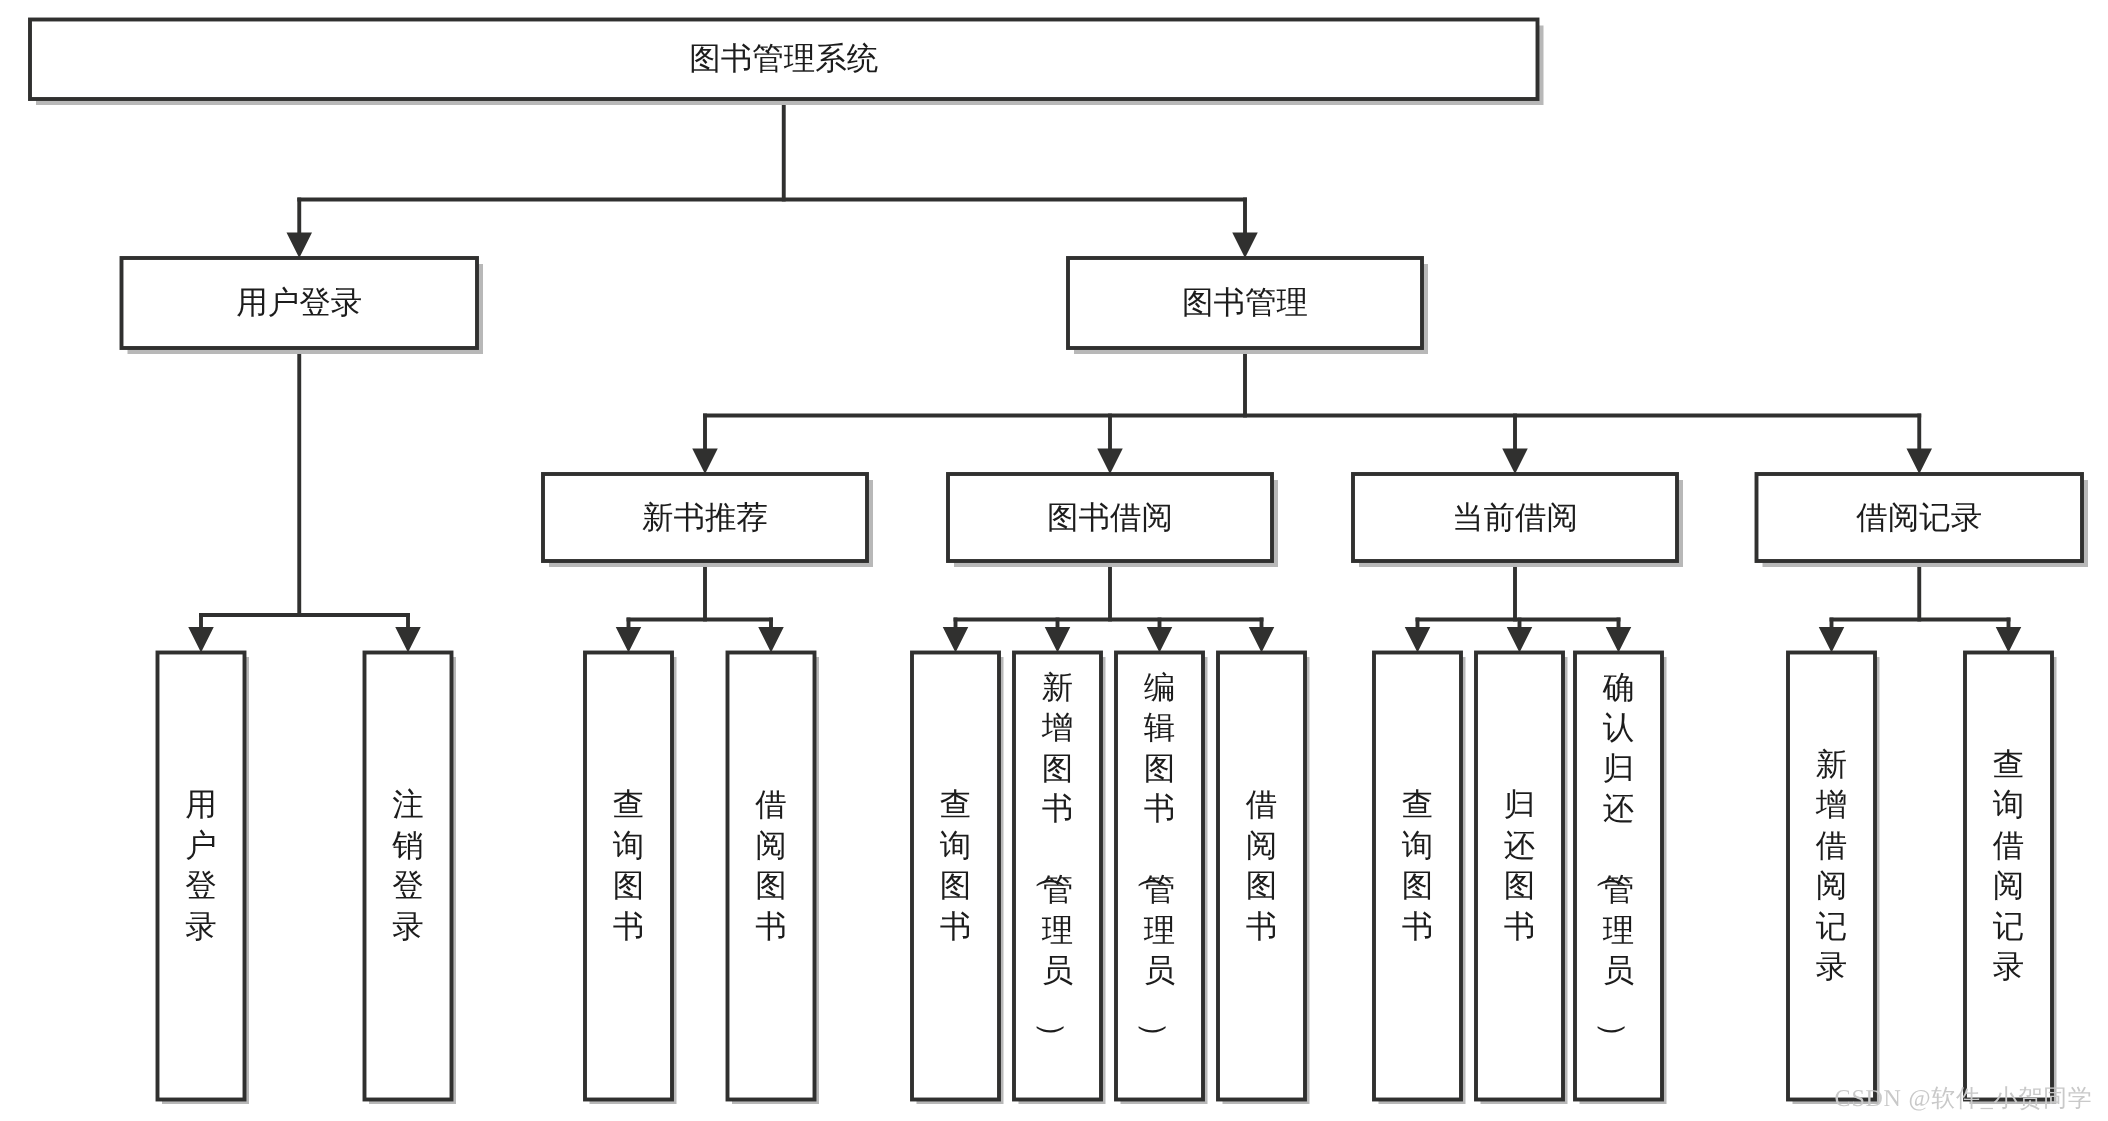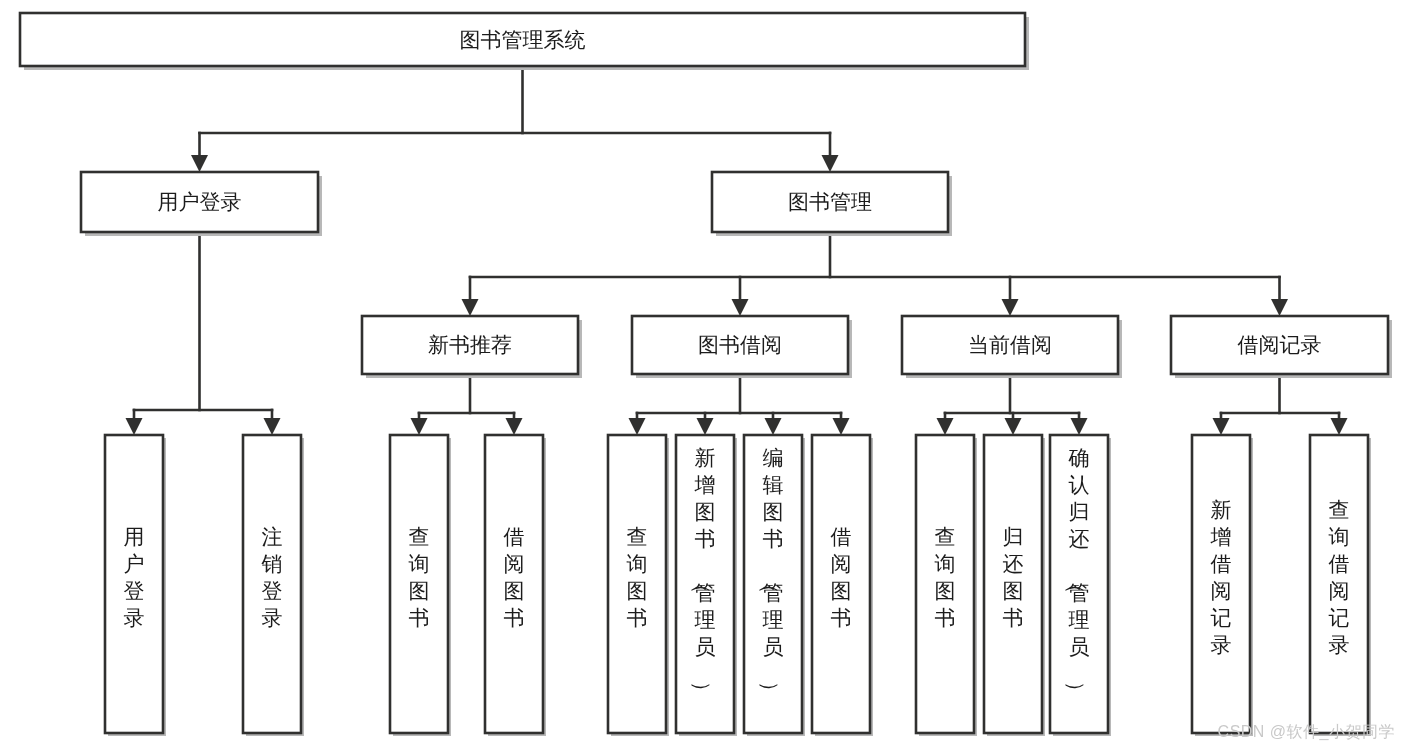--- a/index.html
+++ b/index.html
@@ -50,21 +50,21 @@
   .leaf-label {
     fill: #1c1c1c;
     font-family: "DejaVu Sans", "Liberation Sans", sans-serif;
     font-size: 21px;
     text-anchor: middle;
   }
   .watermark {
     position: absolute;
     right: 10px;
     bottom: 4px;
-    font-family: Liberation Sans, sans-serif;
+    font-family: Liberation Serif, serif;
     font-size: 16px;
     color: #c9c9c9;
     white-space: nowrap;
     letter-spacing: 0.5px;
   }
 </style>
 </head>
 <body>
 
 <svg id="chart" viewBox="0 0 1405 747">

